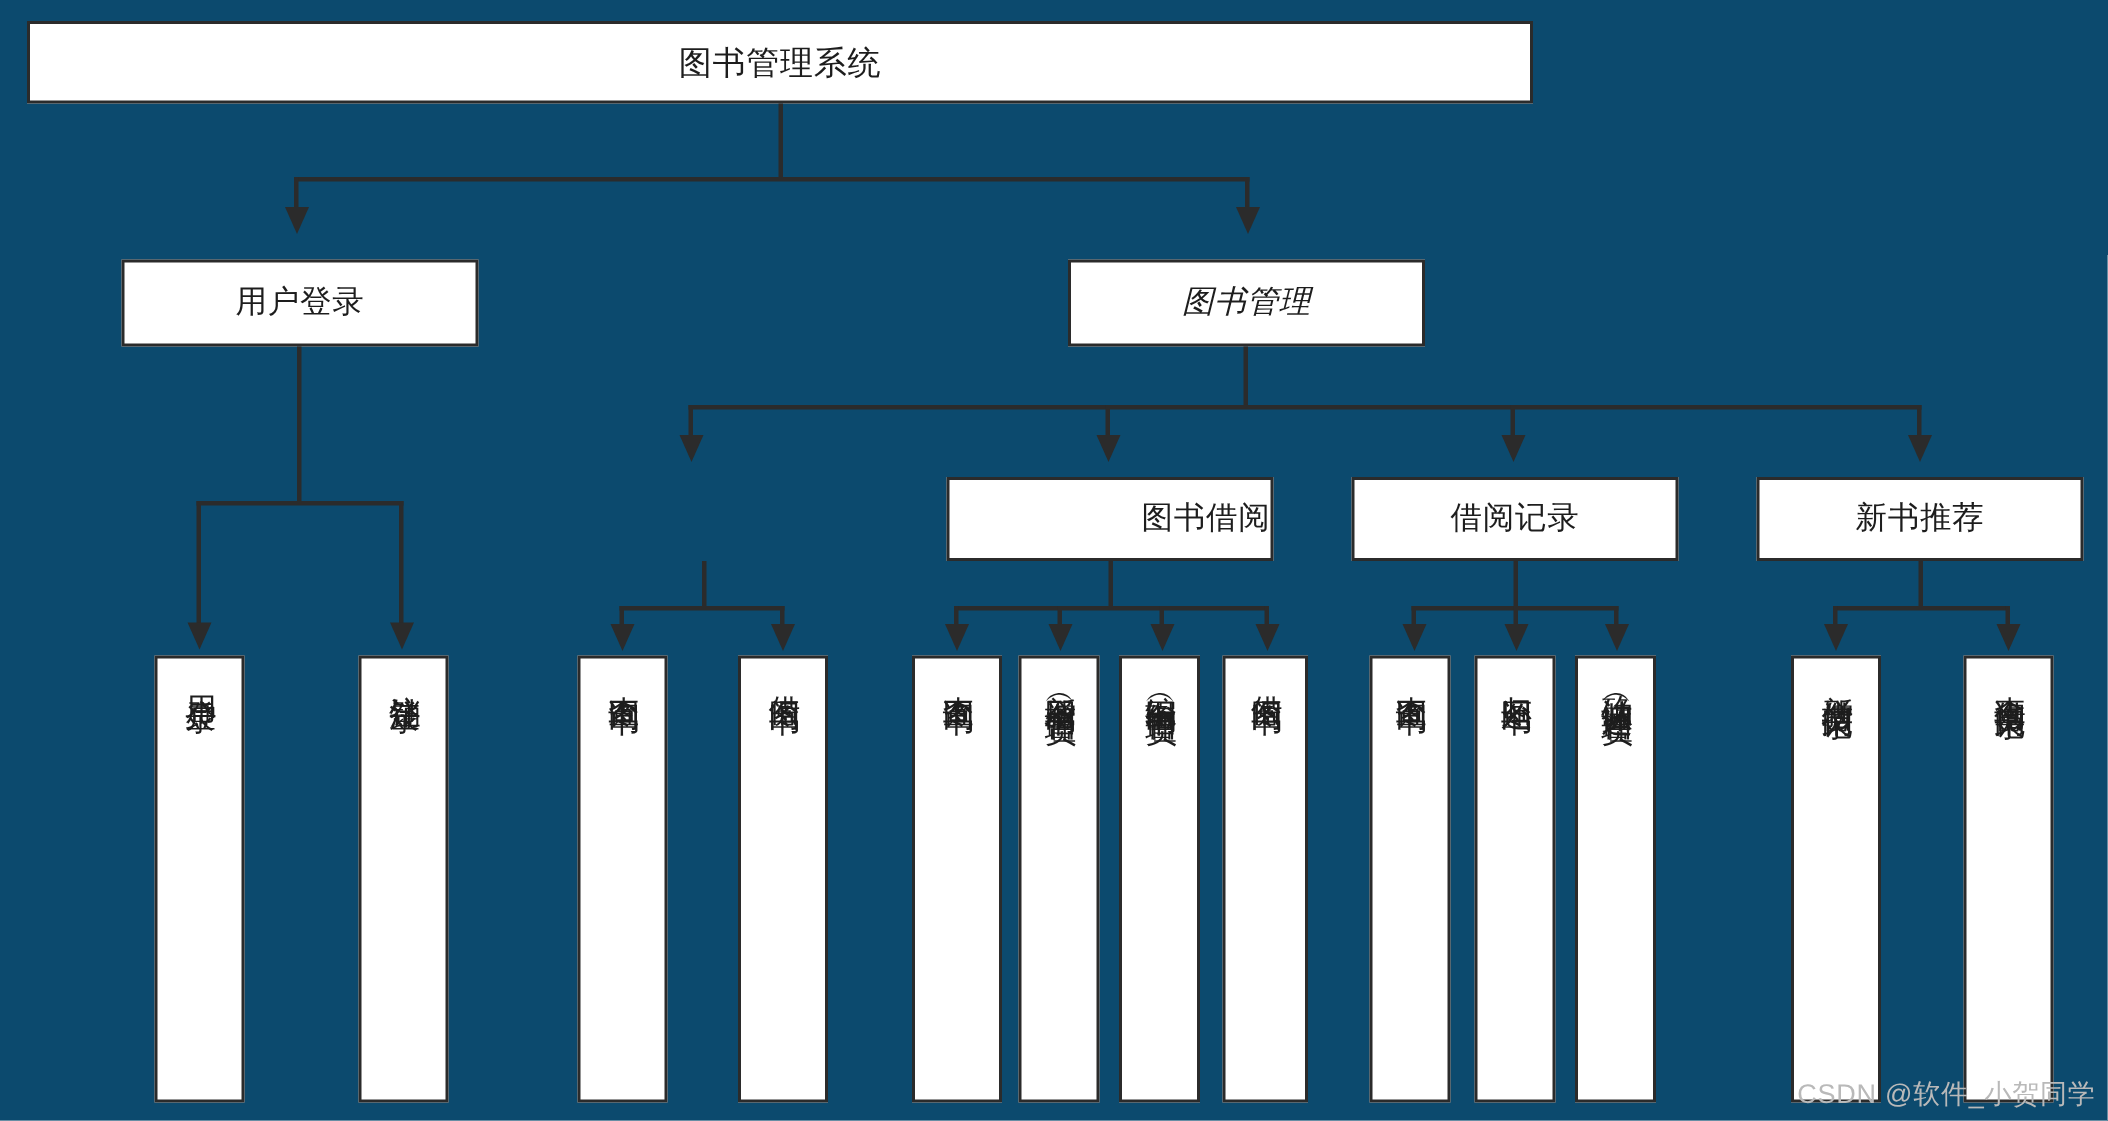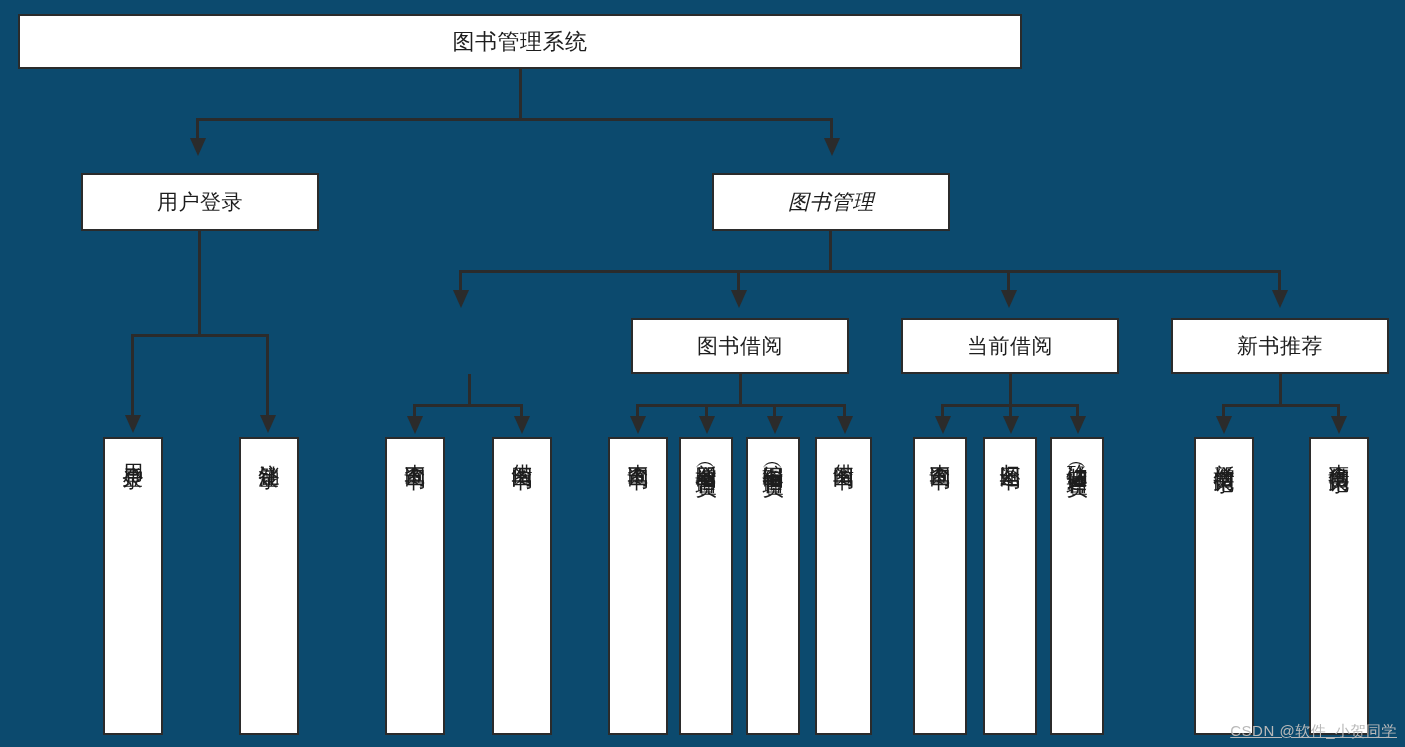--- a/index.html
+++ b/index.html
@@ -59,26 +59,25 @@
     width:0;height:0;
     border-left:8px solid transparent;
     border-right:8px solid transparent;
     border-top:18px solid #2b2b2b;
   }
 
   
   #watermark{
     position:absolute;
     right:8px;bottom:6px;
-    font-size:15px;
+    font-size:18px;
     color:#b9b9b9;
     letter-spacing:.5px;
     white-space:nowrap;
     pointer-events:none;
-    text-decoration:underline;
   }
 </style>
 </head>
 <body>
 
 <div id="stage">
 
   <div class="node root" style="left:18px;top:14px;width:1004px;height:55px;">
     <span class="lbl">图书管理系统</span>
   </div>
@@ -109,25 +108,25 @@
   <div class="ln h" style="left:459px;top:270px;width:822px;"></div>
   <div class="ln v" style="left:459px;top:270px;height:22px;"></div>
   <div class="ln v" style="left:737px;top:270px;height:22px;"></div>
   <div class="ln v" style="left:1007px;top:270px;height:22px;"></div>
   <div class="ln v" style="left:1278px;top:270px;height:22px;"></div>
   <div class="arw" style="left:453px;top:290px;"></div>
   <div class="arw" style="left:731px;top:290px;"></div>
   <div class="arw" style="left:1001px;top:290px;"></div>
   <div class="arw" style="left:1272px;top:290px;"></div>
 
-  <div class="node lvl3" style="left:631px;top:318px;width:218px;height:56px;">
+  <div class="node lvl3" style="left:631px;top:318px;width:218px;height:56px;justify-content:flex-end;">
     <span class="lbl">图书借阅</span>
   </div>
   <div class="node lvl3" style="left:901px;top:318px;width:218px;height:56px;">
-    <span class="lbl">当前借阅</span>
+    <span class="lbl">借阅记录</span>
   </div>
   <div class="node lvl3" style="left:1171px;top:318px;width:218px;height:56px;">
     <span class="lbl">新书推荐</span>
   </div>
 
   <div class="ln v" style="left:468px;top:374px;height:32px;"></div>
   <div class="ln h" style="left:413px;top:404px;width:110px;"></div>
   <div class="ln v" style="left:413px;top:404px;height:14px;"></div>
   <div class="ln v" style="left:520px;top:404px;height:14px;"></div>
   <div class="arw" style="left:407px;top:416px;"></div>

